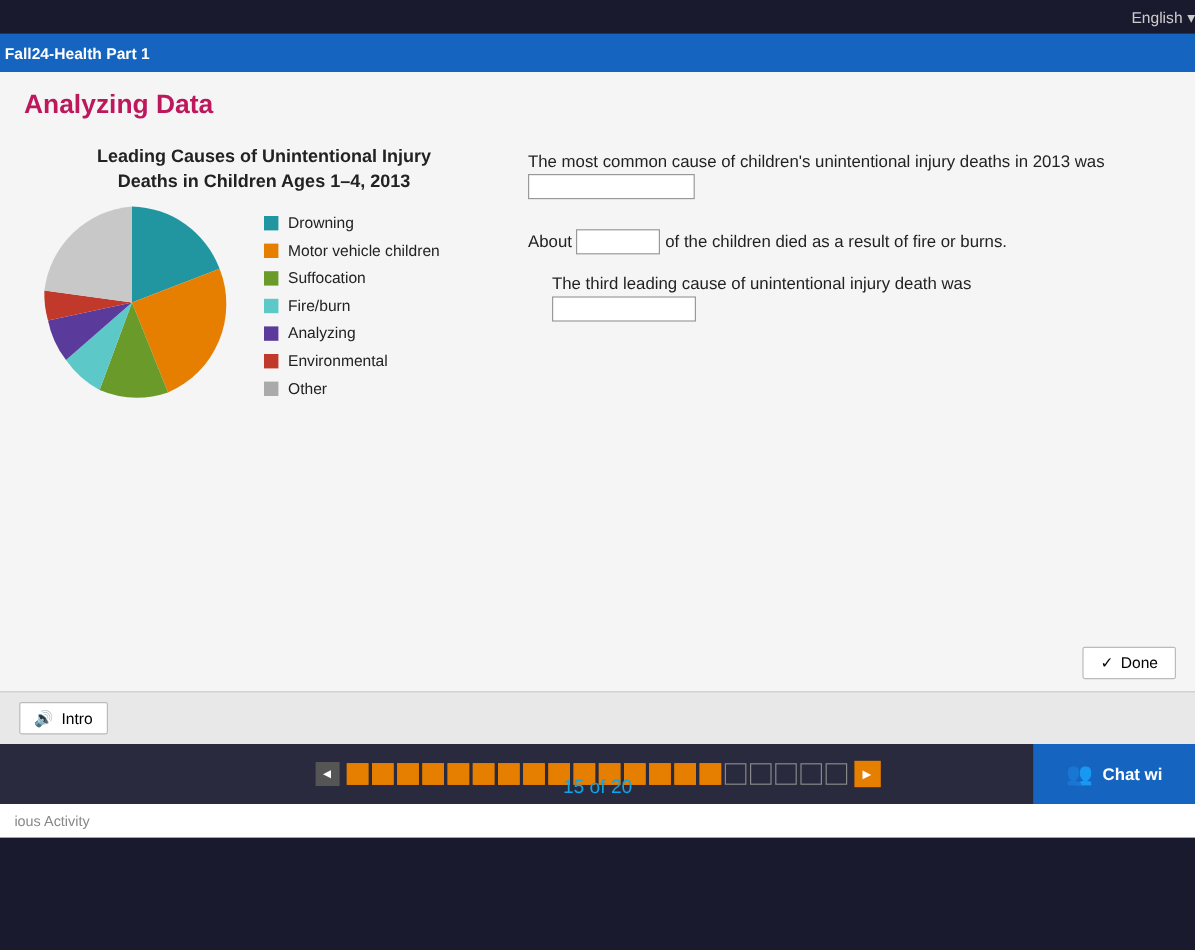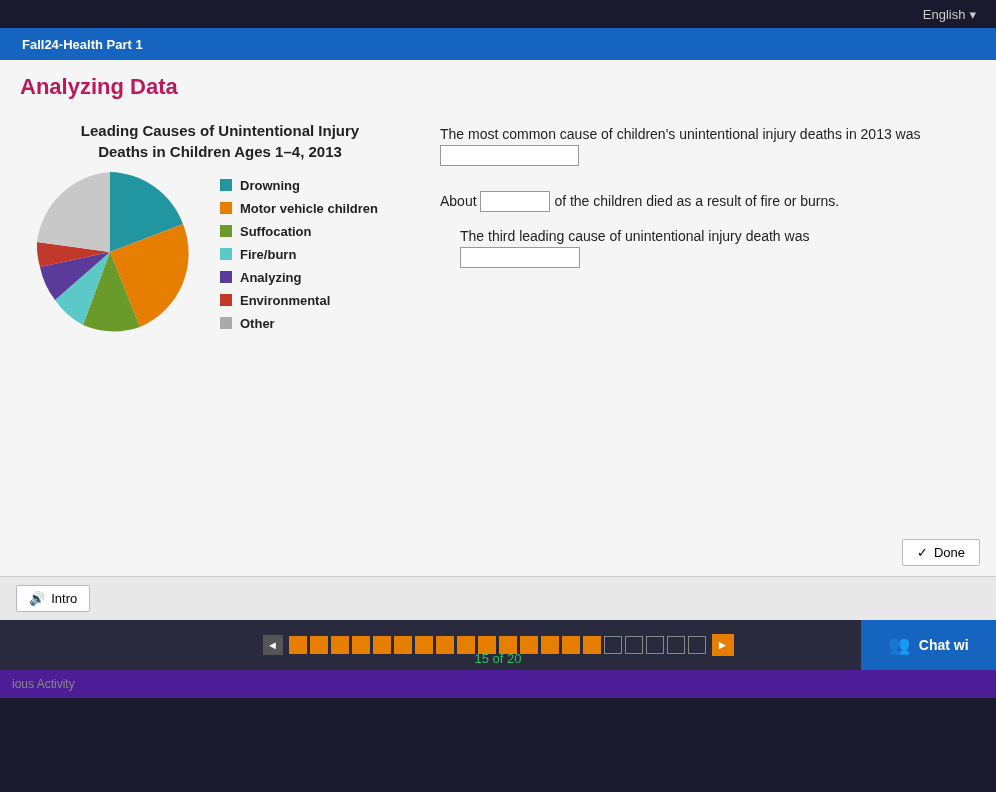--- a/index.html
+++ b/index.html
@@ -12,38 +12,37 @@
       position: relative;
     }
 
     .top-bar {
       width: 100%;
       height: 28px;
       background: #1a1a2e;
       display: flex;
       align-items: center;
       justify-content: flex-end;
-      padding-right: 20px;
     }
 
     .top-bar-lang {
       color: #ccc;
       font-size: 13px;
       display: flex;
       align-items: center;
       gap: 4px;
     }
 
     .header-bar {
       width: 100%;
       height: 32px;
       background: #1565c0;
       display: flex;
       align-items: center;
-      padding-left: 22px;
+      padding-left: 4px;
     }
 
     .header-bar-title {
       color: white;
       font-size: 13px;
       font-weight: bold;
     }
 
     .main-content {
       width: 100%;
@@ -99,21 +98,20 @@
       flex-direction: column;
       gap: 8px;
     }
 
     .legend-item {
       display: flex;
       align-items: center;
       gap: 8px;
       font-size: 13px;
       color: #222;
-      font-weight: bold;
     }
 
     .legend-dot {
       width: 12px;
       height: 12px;
       flex-shrink: 0;
     }
 
     .right-panel {
       flex: 1;
@@ -235,22 +233,22 @@
       display: flex;
       align-items: center;
       justify-content: center;
       cursor: pointer;
       color: white;
       font-size: 12px;
       border: none;
     }
 
     .page-count {
-      color: #22c55e;
-      font-size: 13px;
+      color: #0ea5e9;
+      font-size: 16px;
       position: absolute;
       bottom: 4px;
       left: 50%;
       transform: translateX(-50%);
     }
 
     .chat-button {
       position: absolute;
       bottom: 0;
       right: 0;
@@ -263,21 +261,21 @@
       gap: 8px;
       cursor: pointer;
       color: white;
       font-size: 14px;
       font-weight: bold;
     }
 
     .footer-bar {
       width: 100%;
       height: 28px;
-      background: #4c1d95;
+      background: #ffffff;
       display: flex;
       align-items: center;
       padding-left: 12px;
     }
 
     .footer-text {
       color: #888;
       font-size: 12px;
     }
   </style>

